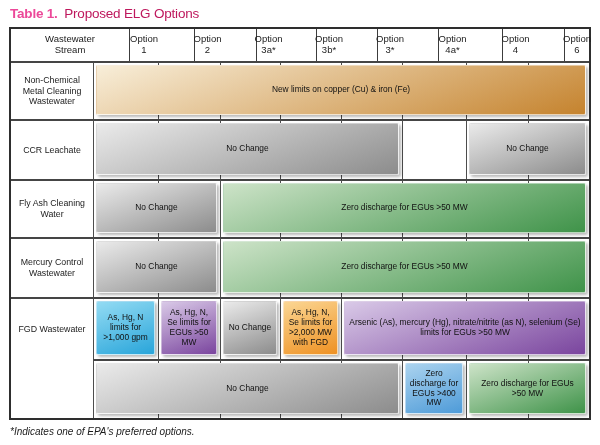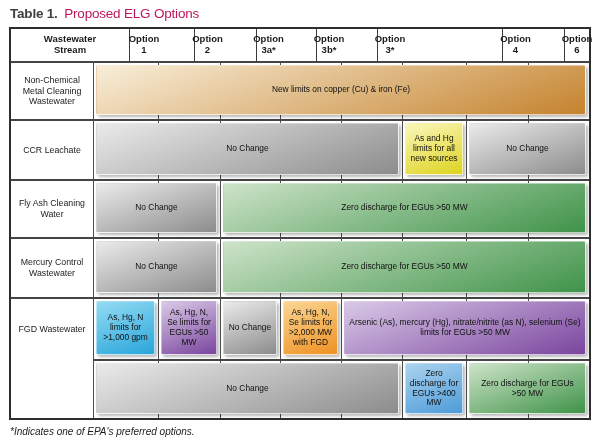--- a/index.html
+++ b/index.html
@@ -6,39 +6,39 @@
   body{
     width:600px;height:445px;background:#ffffff;
     font-family:"Liberation Sans",sans-serif;
     -webkit-font-smoothing:antialiased;
     position:relative;overflow:hidden;
   }
   .title{
     margin:6px 0 6px 10px;
     font-size:13.5px;letter-spacing:-0.2px;
   }
-  .title .bold{font-weight:bold;color:#404040;}
+  .title .bold{font-weight:bold;color:#ec4899;}
   .title .rest{font-weight:normal;color:#be185d;margin-left:3px;}
   .elg-table{
     margin-left:9px;
     width:582px;height:393px;
     box-sizing:border-box;
     border:2px solid #2e2e2e;
     display:grid;
     grid-template-columns:82px 65px 62px 60px 61px 61px 64px 62px 61px;
     grid-template-rows:32px 58px 60px 58px 60px 62px 59px;
     background:#ffffff;
   }
   .cell{
     box-sizing:border-box;
     display:flex;align-items:center;justify-content:center;
     text-align:center;
   }
   .hc{
-    font-weight:bold;font-size:9.5px;color:#1b1b1b;
+    font-weight:normal;font-size:9.5px;color:#1b1b1b;
     border-left:1px solid #3c3c3c;
     line-height:1.15;
     padding:5px;
     margin-left:36px;
   }
   .hc.first{border-left:none;}
   .lbl{
     grid-column:1;
     font-size:8.8px;color:#1b1b1b;
     border-top:2px solid #454545;
@@ -76,20 +76,21 @@
     <span class="rest">Proposed ELG Options</span>
   </div>
 
   <div class="elg-table" id="elg-grid">
       <div class="cell hc first" style="grid-area: 1 / 1;">Wastewater Stream</div>
       <div class="cell hc" style="grid-area: 1 / 2;">Option 1</div>
       <div class="cell hc" style="grid-area: 1 / 3;">Option 2</div>
       <div class="cell hc" style="grid-area: 1 / 4;">Option 3a*</div>
       <div class="cell hc" style="grid-area: 1 / 5;">Option 3b*</div>
       <div class="cell hc" style="grid-area: 1 / 6;">Option 3*</div>
+      <div class="cell hc" style="grid-area: 1 / 7;">Option 4a*</div>
       <div class="cell hc" style="grid-area: 1 / 8;">Option 4</div>
       <div class="cell hc" style="grid-area: 1 / 9;">Option 6</div>
       <div class="cell lbl" style="grid-area: 2 / 1;">Non-Chemical Metal Cleaning Wastewater</div>
       <div class="cell bg" style="grid-area: 2 / 2;"></div>
       <div class="cell bg" style="grid-area: 2 / 3;"></div>
       <div class="cell bg" style="grid-area: 2 / 4;"></div>
       <div class="cell bg" style="grid-area: 2 / 5;"></div>
       <div class="cell bg" style="grid-area: 2 / 6;"></div>
       <div class="cell bg" style="grid-area: 2 / 7;"></div>
       <div class="cell bg" style="grid-area: 2 / 8;"></div>
@@ -98,21 +99,20 @@
       <div class="cell bar" style="grid-area: 2 / 2 / auto / span 8; background: linear-gradient(160deg, rgb(248, 238, 217) 0%, rgb(197, 131, 46) 100%);">New limits on copper (Cu) &amp; iron (Fe)</div>
       <div class="cell bg" style="grid-area: 3 / 2;"></div>
       <div class="cell bg" style="grid-area: 3 / 3;"></div>
       <div class="cell bg" style="grid-area: 3 / 4;"></div>
       <div class="cell bg" style="grid-area: 3 / 5;"></div>
       <div class="cell bg" style="grid-area: 3 / 6;"></div>
       <div class="cell bg" style="grid-area: 3 / 7;"></div>
       <div class="cell bg" style="grid-area: 3 / 8;"></div>
       <div class="cell bg" style="grid-area: 3 / 9;"></div>
       <div class="cell bar" style="grid-area: 3 / 2 / auto / span 5; background: linear-gradient(160deg, rgb(234, 234, 234) 0%, rgb(140, 140, 140) 100%);">No Change</div>
-      <div class="cell bar" style="grid-area: 3 / 7 / auto / span 1; background: linear-gradient(160deg, rgb(250, 247, 187) 0%, rgb(221, 211, 31) 100%);">As and Hg limits for all new sources</div>
       <div class="cell bar" style="grid-area: 3 / 8 / auto / span 2; background: linear-gradient(160deg, rgb(234, 234, 234) 0%, rgb(140, 140, 140) 100%);">No Change</div>
       <div class="cell lbl" style="grid-area: 4 / 1;">Fly Ash Cleaning Water</div>
       <div class="cell bg" style="grid-area: 4 / 2;"></div>
       <div class="cell bg" style="grid-area: 4 / 3;"></div>
       <div class="cell bg" style="grid-area: 4 / 4;"></div>
       <div class="cell bg" style="grid-area: 4 / 5;"></div>
       <div class="cell bg" style="grid-area: 4 / 6;"></div>
       <div class="cell bg" style="grid-area: 4 / 7;"></div>
       <div class="cell bg" style="grid-area: 4 / 8;"></div>
       <div class="cell bg" style="grid-area: 4 / 9;"></div>

